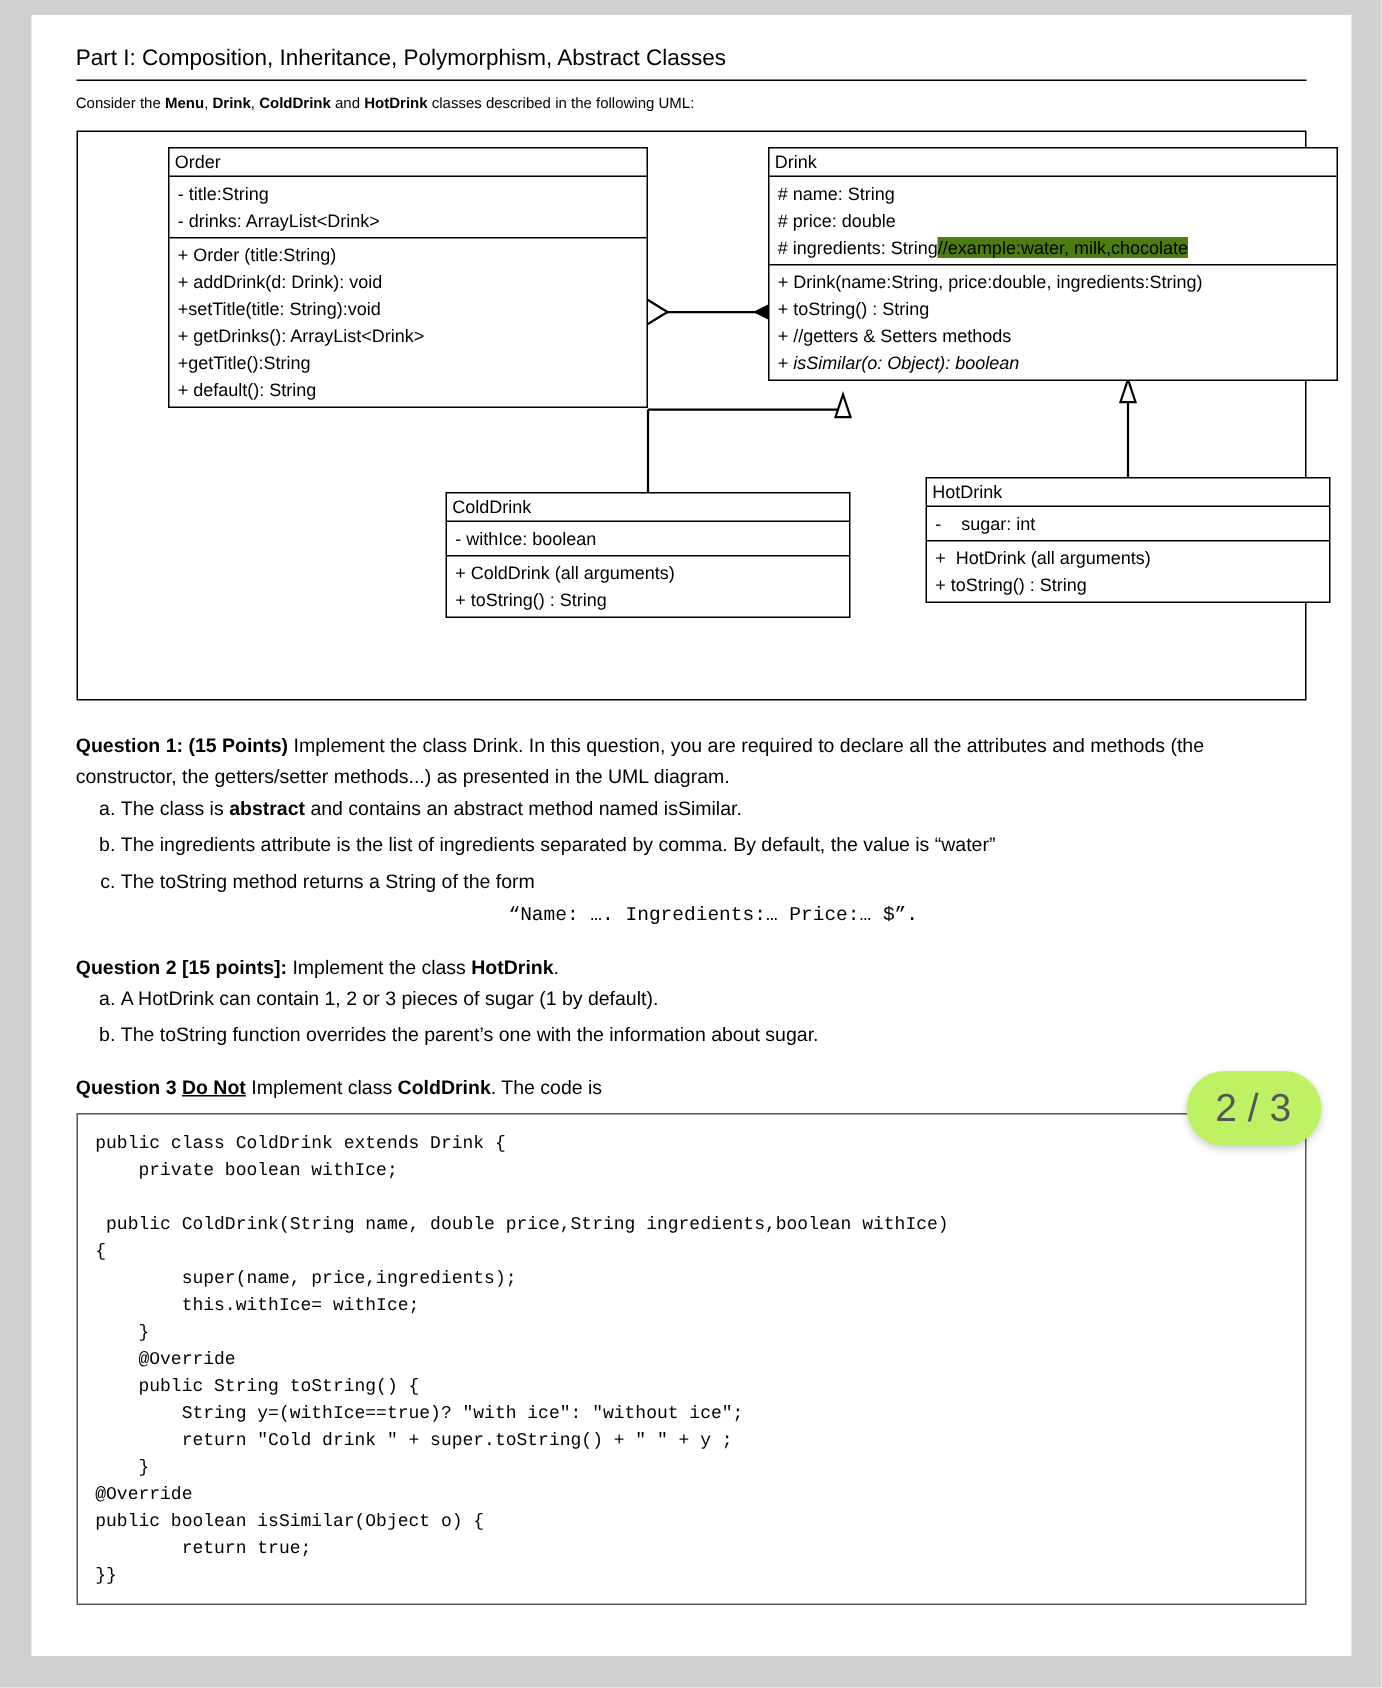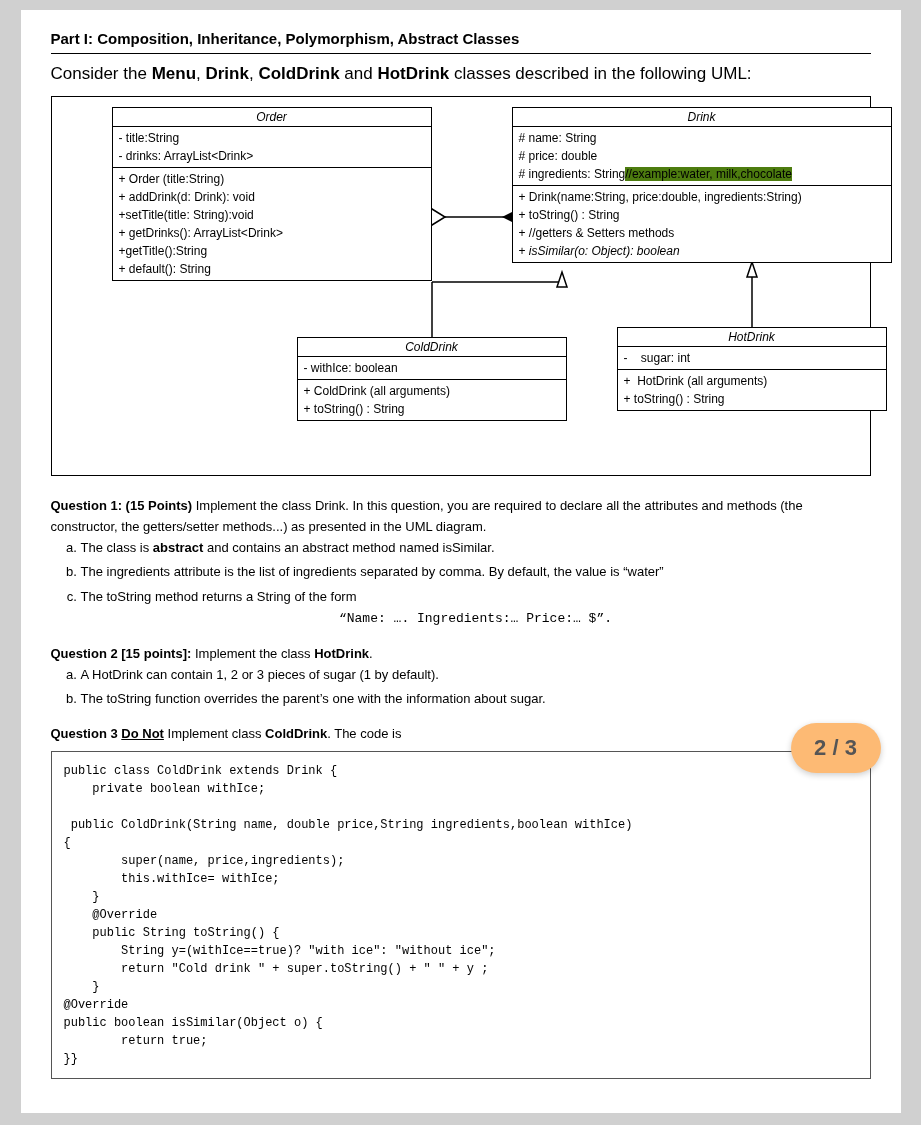--- a/index.html
+++ b/index.html
@@ -17,44 +17,43 @@
       padding: 20px 30px;
       position: relative;
     }
     .part-title {
       font-size: 15px;
       font-weight: bold;
       border-bottom: 1px solid #000;
       padding-bottom: 6px;
       margin-bottom: 10px;
     }
-    .part-title span { font-weight: bold; }
+    .part-title span { font-weight: normal; }
     .consider-text {
-      font-size: 17px;
+      font-size: 10px;
       margin-bottom: 12px;
     }
     
     .uml-container {
       position: relative;
       width: 100%;
       height: 380px;
       margin-bottom: 20px;
       border: 1px solid #000;
     }
     .uml-box {
       position: absolute;
       border: 1px solid #000;
       background: #fff;
       font-size: 12px;
     }
     .uml-box .uml-title {
-      text-align: center;
+      text-align: left;
       border-bottom: 1px solid #000;
       padding: 2px 4px;
-      font-style: italic;
     }
     .uml-box .uml-section {
       border-bottom: 1px solid #000;
       padding: 2px 6px;
       line-height: 1.5;
     }
     .uml-box .uml-section:last-child {
       border-bottom: none;
     }
     .uml-box .uml-section.no-border {
@@ -123,27 +122,27 @@
       line-height: 1.5;
       margin-top: 6px;
       overflow-x: auto;
     }
     .page-num-badge {
       position: absolute;
       bottom: 340px;
       right: 20px;
       width: 90px;
       height: 50px;
-      background: #fdba74;
+      background: #bef264;
       border-radius: 25px;
       display: flex;
       align-items: center;
       justify-content: center;
-      font-size: 22px;
-      font-weight: bold;
+      font-size: 26px;
+      font-weight: normal;
       color: #555;
       box-shadow: 0 2px 6px rgba(0,0,0,0.2);
     }
     .monospace-line {
       font-family: 'Courier New', Courier, monospace;
       font-size: 13px;
     }
     .center-text {
       text-align: center;
     }

